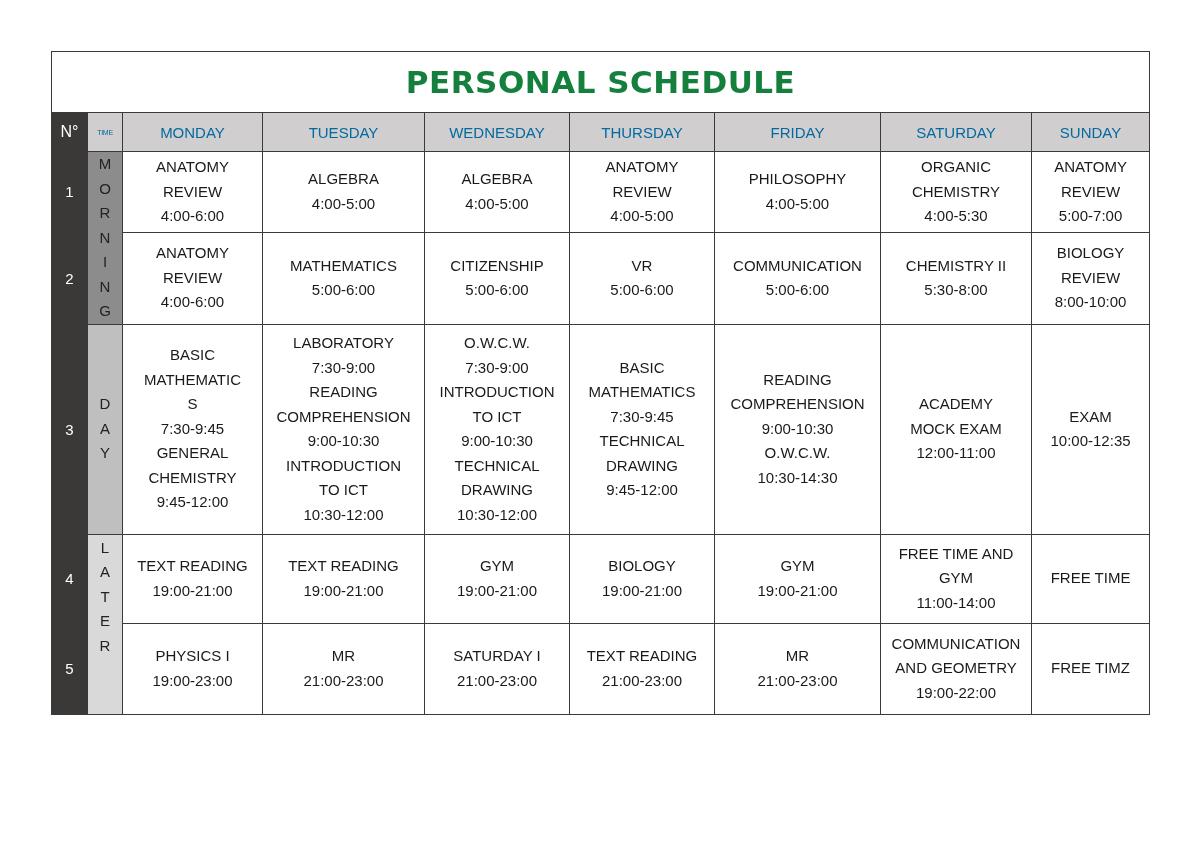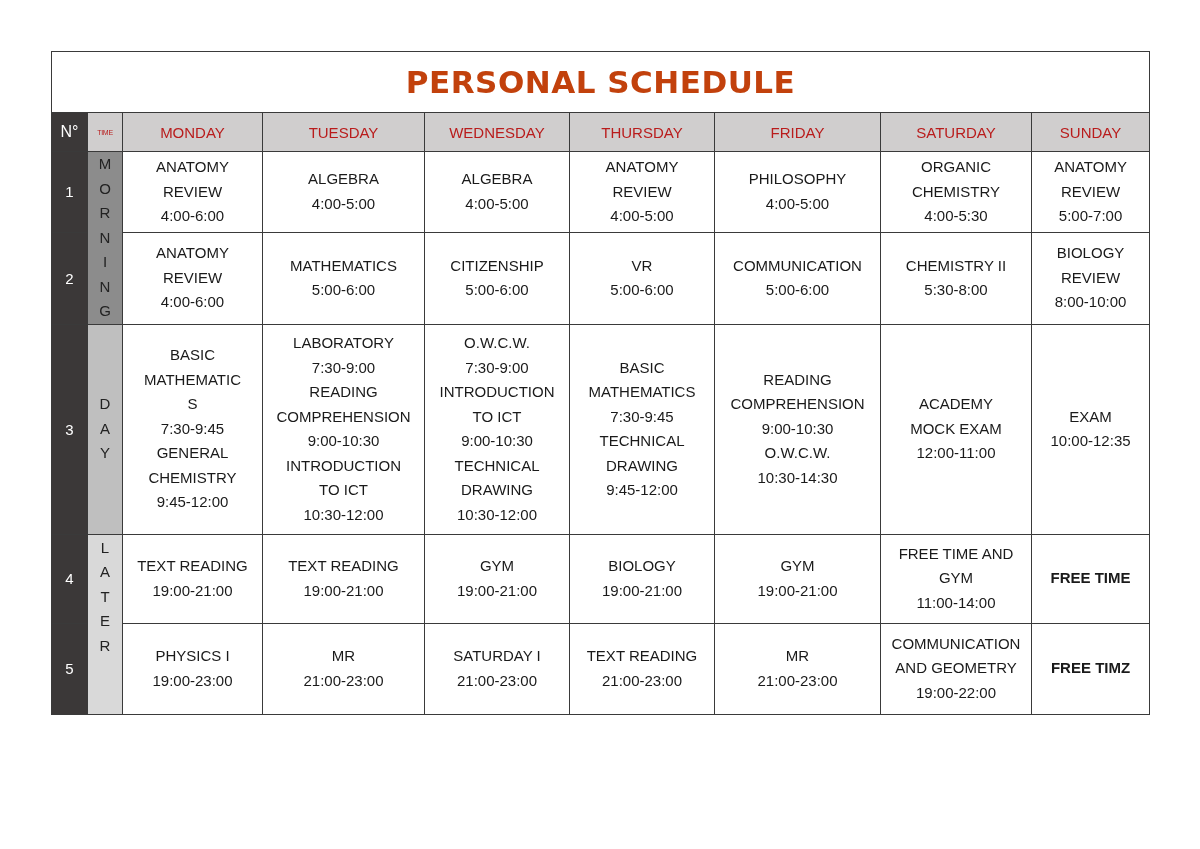--- a/index.html
+++ b/index.html
@@ -2,31 +2,31 @@
 <html><head>
   <meta charset="utf-8">
   <style>
     html, body { margin: 0; padding: 0; background: #ffffff; }
     body { width: 1200px; height: 849px; position: relative; overflow: hidden;
            font-family: "Liberation Sans", "DejaVu Sans", sans-serif; color: #1a1a1a; }
     .sheet { position: absolute; left: 51px; top: 51px; width: 1098px; }
     table { border-collapse: collapse; width: 1098px; table-layout: fixed; }
     td, th { border: 1px solid #3a3a3a; text-align: center; vertical-align: middle; padding: 0; }
     .title-cell { height: 60px; font-family: "DejaVu Sans", sans-serif; font-weight: bold;
-                  font-size: 31px; letter-spacing: 0.5px; color: #c2410c; background: #fff; }
-    .hdr th { height: 38px; background: #d0cece; font-weight: normal; font-size: 15px; color: #b91c1c; }
+                  font-size: 31px; letter-spacing: 0.5px; color: #15803d; background: #fff; }
+    .hdr th { height: 38px; background: #d0cece; font-weight: normal; font-size: 15px; color: #0369a1; }
     .hdr th.no { background: #3b3838; color: #fff; font-size: 16px; }
     .hdr th.time { font-size: 7px; letter-spacing: -0.3px; }
     td.num { background: #3b3838; color: #fff; font-size: 15px; }
     td.period { font-size: 15px; line-height: 24.5px; color: #222; }
     td.period.morning { background: #8c8c8c; vertical-align: top; }
     td.period.day { background: #bfbfbf; }
     td.period.later { background: #d9d9d9; vertical-align: top; padding-top: 1px; }
     td.cell { font-size: 15px; line-height: 24.5px; color: #1a1a1a; background: #fff; }
-    td.cell.bold { font-weight: bold; margin-top: 10px; }
+    td.cell.bold { font-weight: normal; margin-top: 10px; }
     .line { display: block; white-space: nowrap; }
     .r1 td { height: 79px; }
     .r2 td { height: 90px; }
     .r3 td { height: 209px; }
     .r4 td { height: 88px; }
     .r5 td { height: 90px; }
     .period-letter { display: block; }
   </style>
 </head>
 <body>

